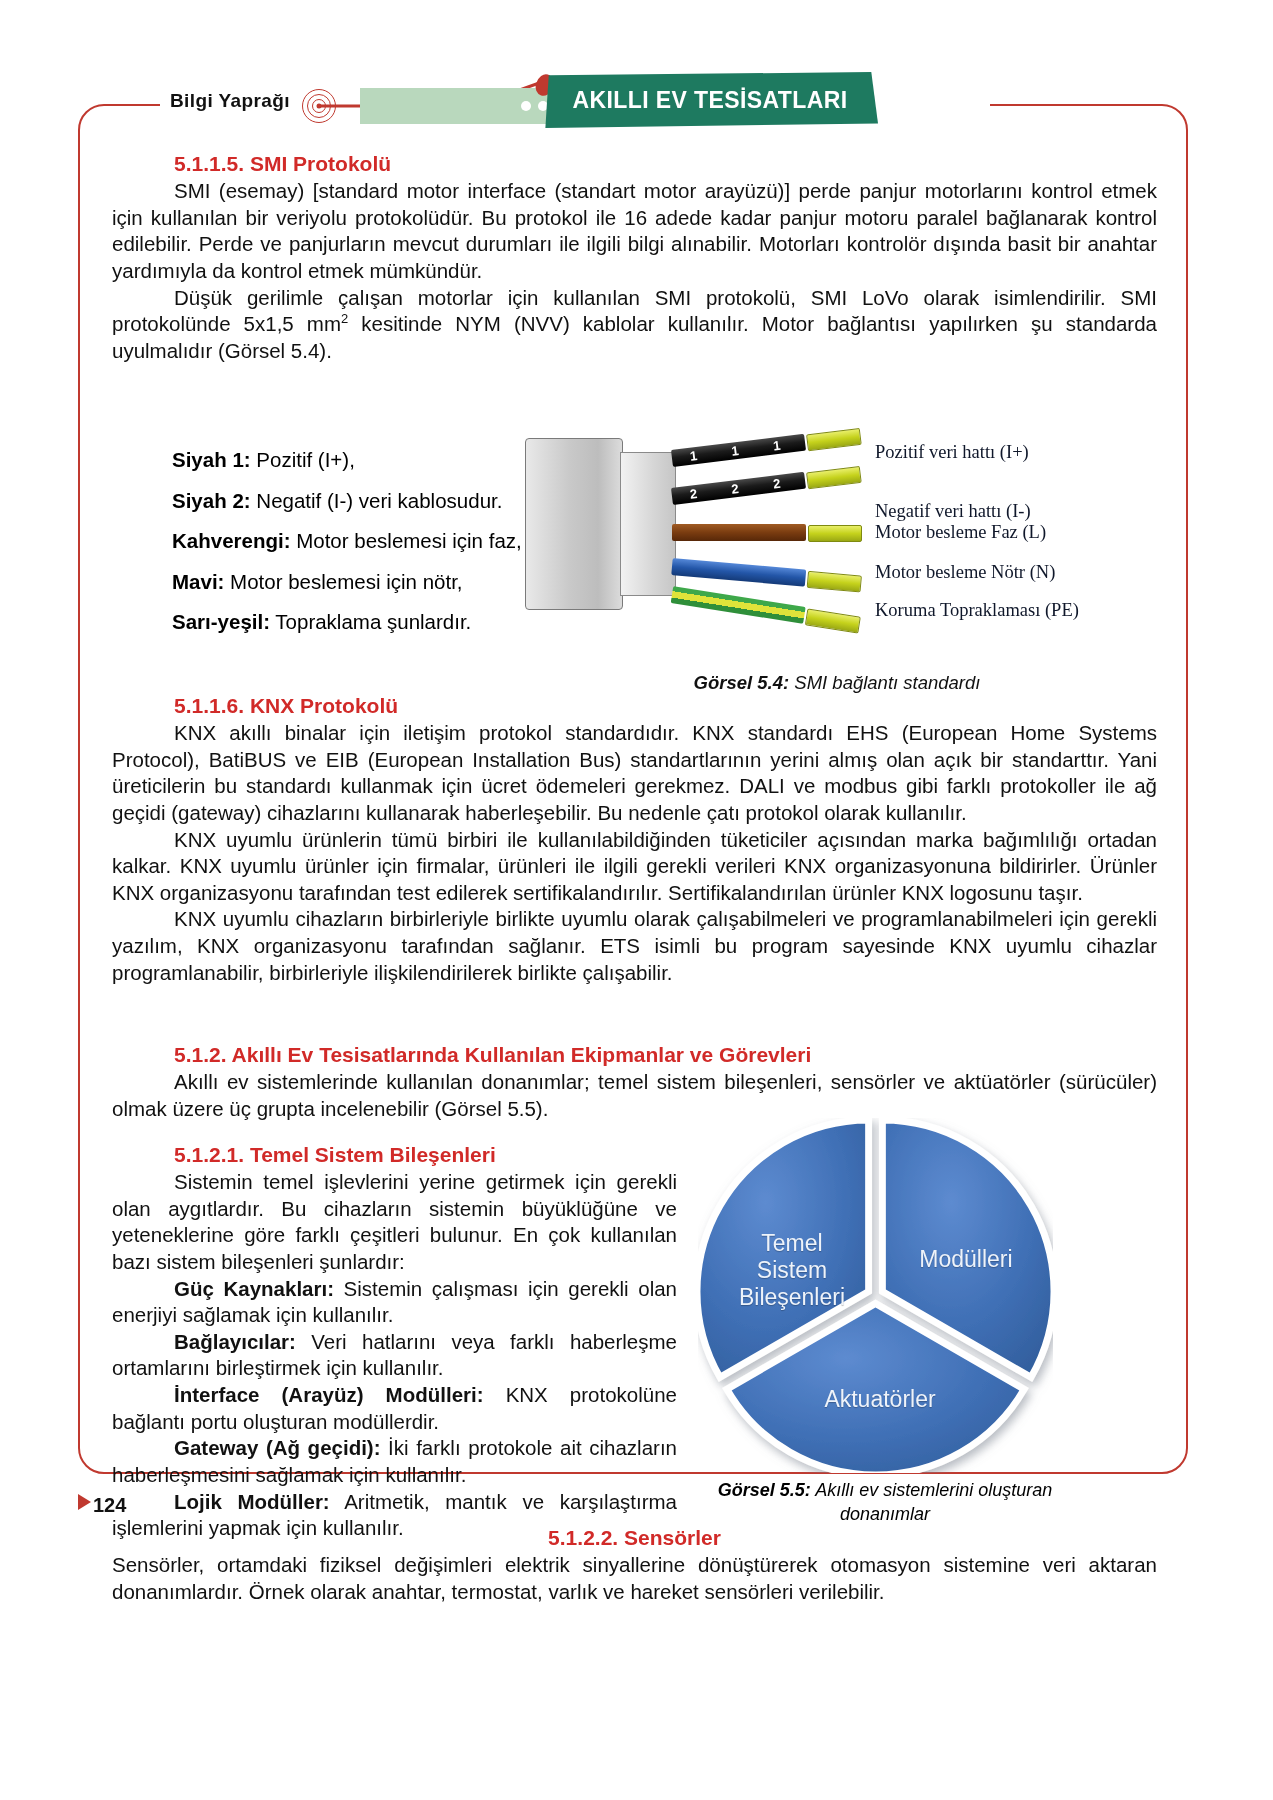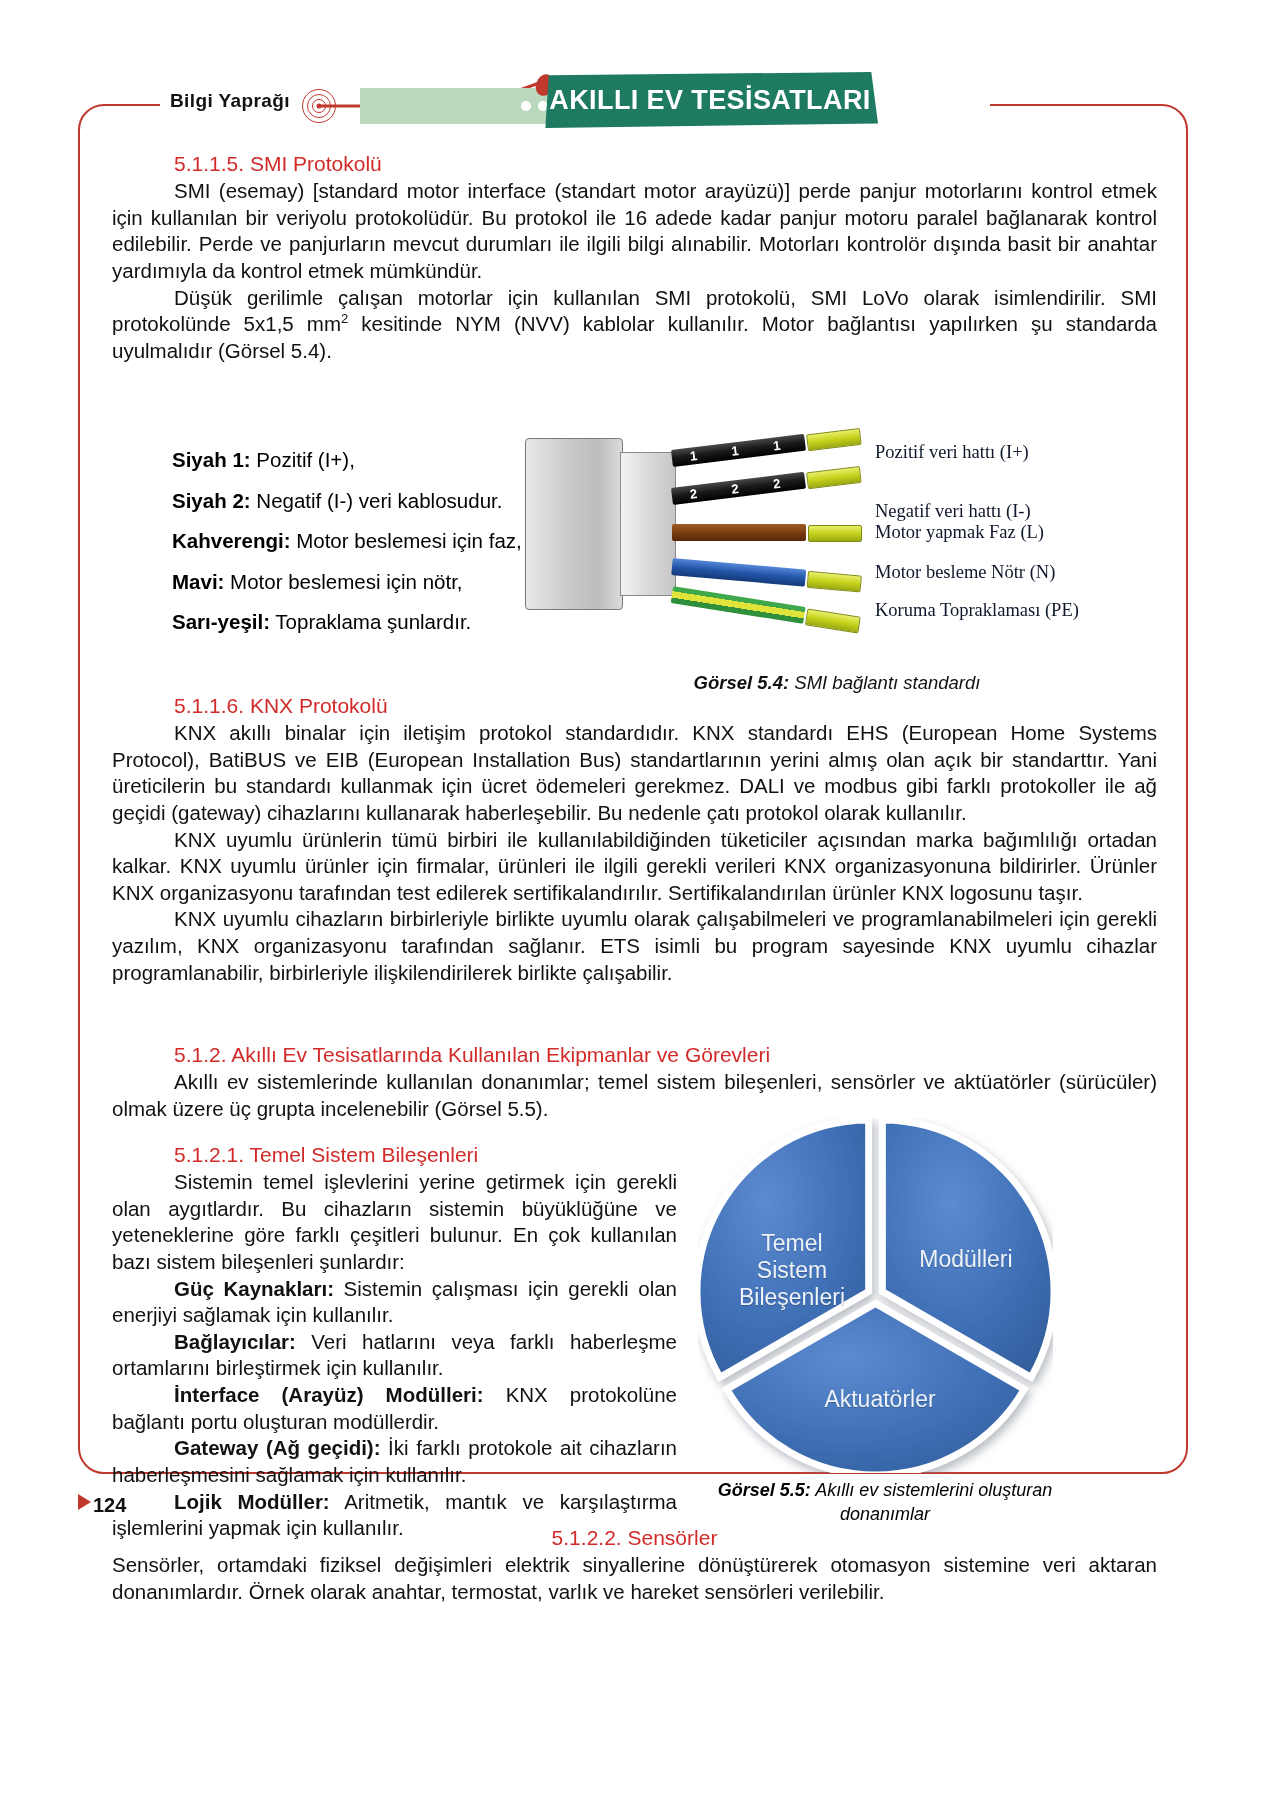--- a/index.html
+++ b/index.html
@@ -135,37 +135,37 @@
     width: 336px;
     height: 56px;
     background: #1e7a60;
     display: flex;
     align-items: center;
     justify-content: center;
     clip-path: polygon(2% 6%, 98% 0%, 100% 92%, 1% 100%);
   }
   .hdr-title span {
     color: #fff;
-    font-size: 27px;
+    font-size: 23px;
     font-weight: bold;
     letter-spacing: 0.4px;
     white-space: nowrap;
   }
 
   
   .content {
     position: absolute;
     left: 112px;
     top: 152px;
     width: 1045px;
   }
   h3.sec {
     color: #d12a28;
     font-size: 21px;
-    font-weight: normal;
+    font-weight: bold;
     margin: 0 0 2px 0;
     padding-left: 62px;
   }
   p.body {
     font-size: 20.5px;
     line-height: 1.30;
     margin: 0;
     text-align: justify;
     text-indent: 62px;
     color: #111;
@@ -391,21 +391,21 @@
         <div class="num" style="left:60px;">2</div>
         <div class="num" style="left:102px;">2</div>
         <div class="tip"></div>
       </div>
       <div class="lbl" style="left:358px; top:52px;margin-top:19px;">Negatif veri hattı (I-)</div>
 
       <div class="wire" style="left:155px; top:94px; width:190px;">
         <div class="body" style="background:linear-gradient(to bottom,#a05b24 0%,#7a3c10 50%,#572708 100%); border-radius:2px;"></div>
         <div class="tip"></div>
       </div>
-      <div class="lbl" style="left:358px; top:92px;">Motor yapmak Faz (L)</div>
+      <div class="lbl" style="left:358px; top:92px;">Motor besleme Faz (L)</div>
 
       <div class="wire" style="left:155px; top:128px; width:190px; transform:rotate(5deg); transform-origin:left center;">
         <div class="body" style="background:linear-gradient(to bottom,#5588d8 0%,#2356a8 50%,#143a78 100%); border-radius:2px;"></div>
         <div class="tip"></div>
       </div>
       <div class="lbl" style="left:358px; top:132px;">Motor besleme Nötr (N)</div>
 
       <div class="wire" style="left:155px; top:156px; width:190px; transform:rotate(9deg); transform-origin:left center;">
         <div class="body" style="background:linear-gradient(to bottom,#3ea84a 0%,#3ea84a 30%,#dfe33a 30%,#dfe33a 68%,#2f8f3a 68%,#2f8f3a 100%); border-radius:2px;"></div>
         <div class="tip"></div>

